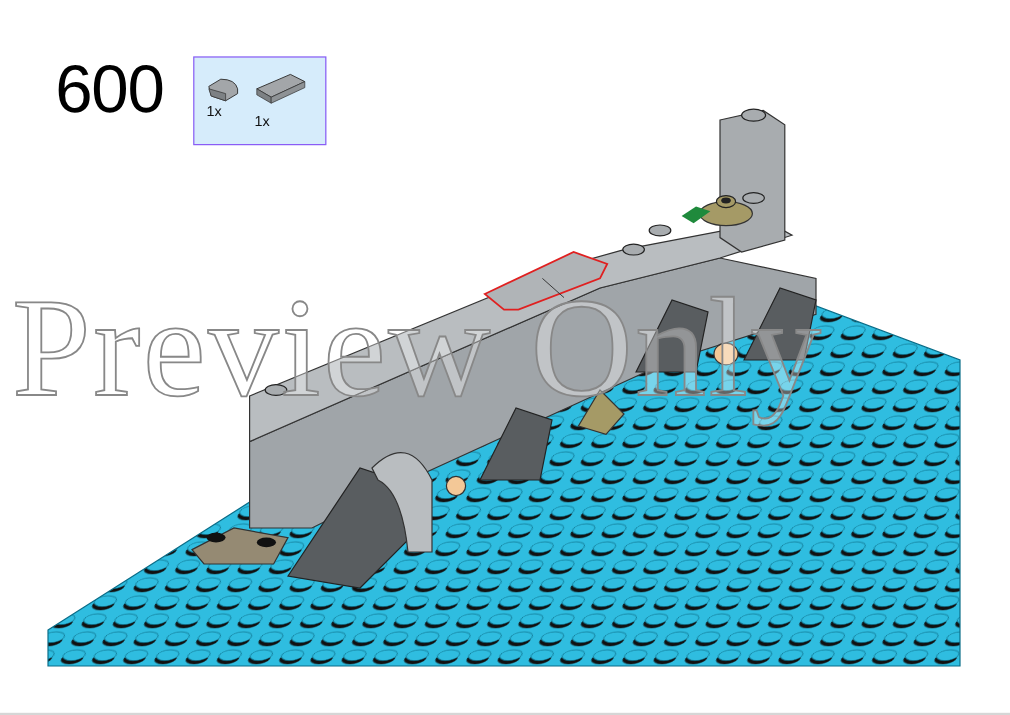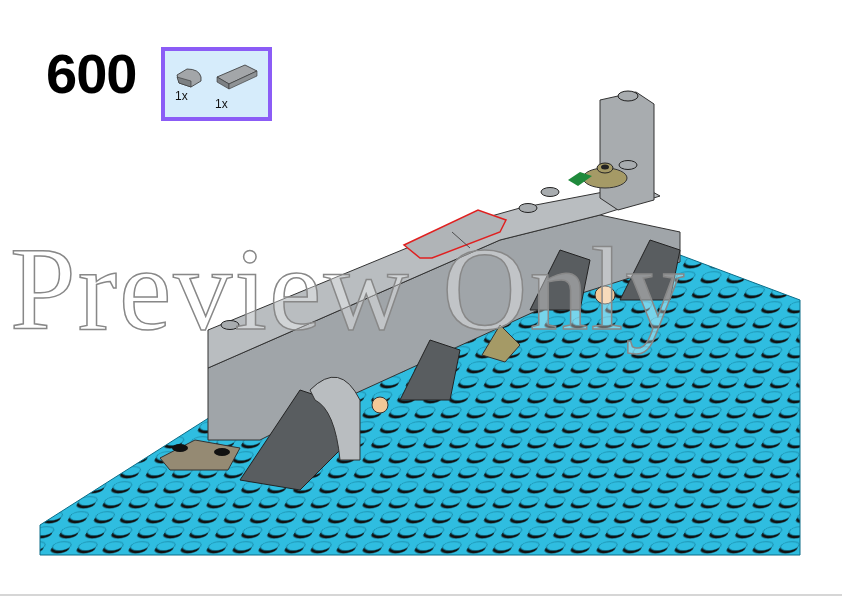--- a/index.html
+++ b/index.html
@@ -1,18 +1,18 @@
 <!DOCTYPE html>
 <html><head>
 <meta charset="utf-8">
 <style>
   html,body{margin:0;padding:0;background:#fff;}
   body{width:842px;height:596px;position:relative;overflow:hidden;font-family:"Liberation Sans",sans-serif;}
-  .step-num{position:absolute;left:46px;top:38px;font-size:56px;font-weight:bold;color:#000;letter-spacing:-1px;line-height:72px;}
-  .parts{position:absolute;left:161px;top:47px;width:111px;height:74px;background:#d6ecfb;border:4px solid #8b5cf6;box-sizing:border-box;}
+  .step-num{position:absolute;left:46px;top:38px;font-size:56px;font-weight:normal;color:#000;letter-spacing:-1px;line-height:72px;}
+  .parts{position:absolute;left:161px;top:47px;width:111px;height:74px;background:#d6ecfb;border:1px solid #8b5cf6;box-sizing:border-box;}
   .qty{position:absolute;font-size:12px;color:#111;}
   .scene{position:absolute;left:0;top:0;}
   .watermark{position:absolute;left:10px;top:222px;font-size:118px;color:rgba(255,255,255,0.35);-webkit-text-stroke:1.5px #888;letter-spacing:2px;white-space:nowrap;font-family:Liberation Serif, serif;}
   .footer-line{position:absolute;left:0;top:594px;width:842px;height:2px;background:#d6d6d6;}
 </style>
 </head>
 <body>
 
 <div class="step-num">600</div>
 

